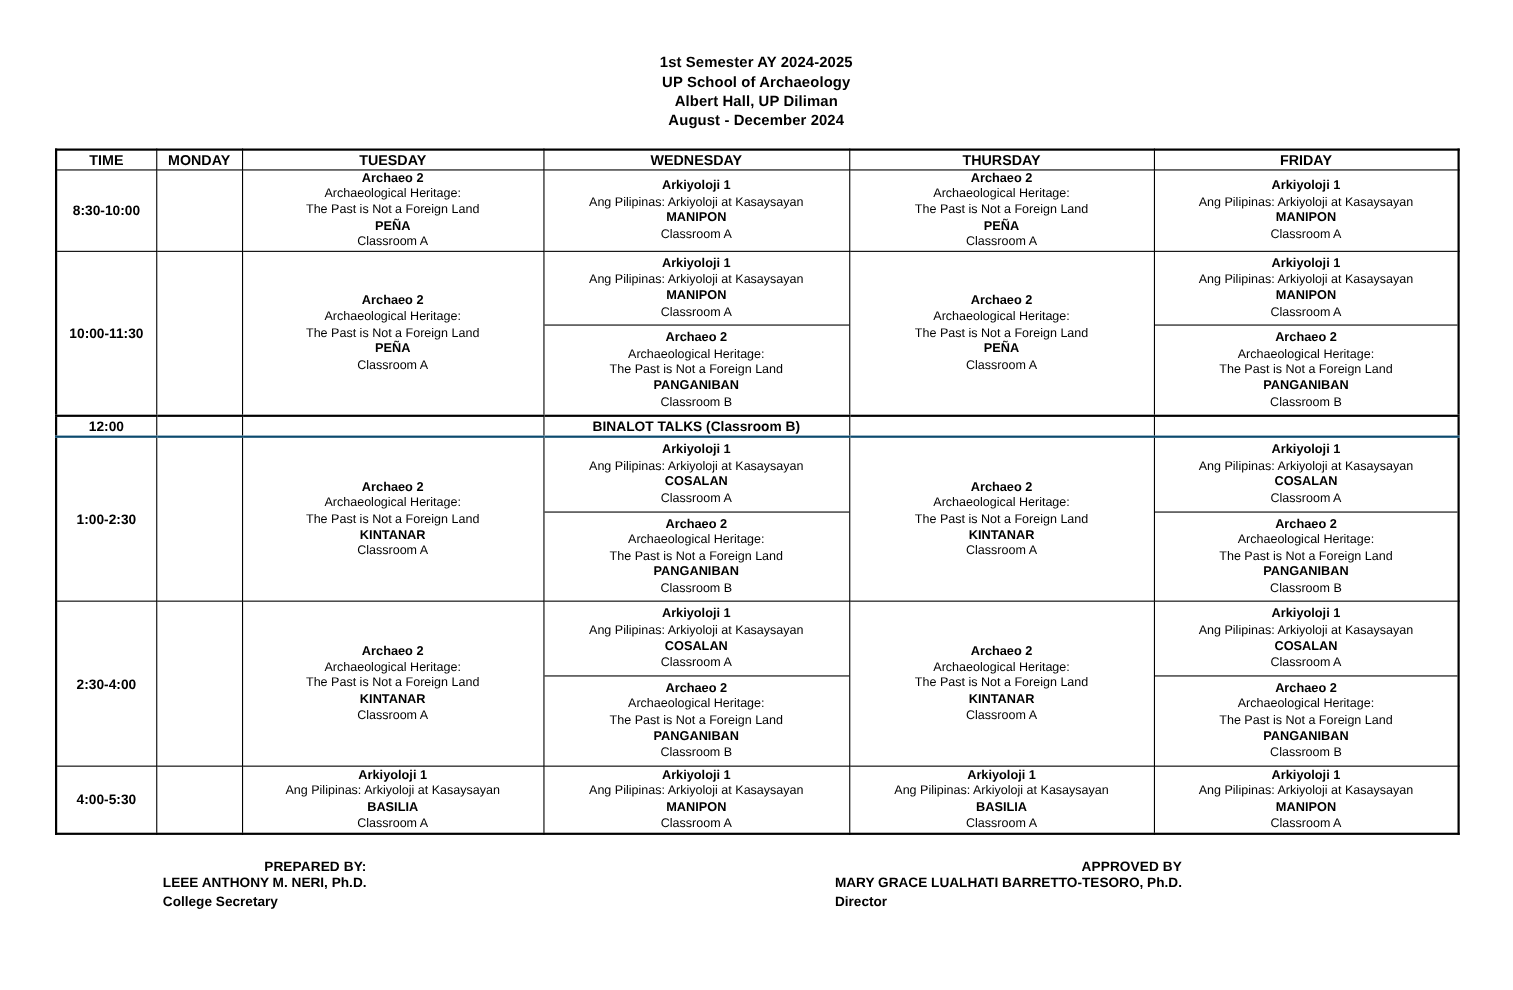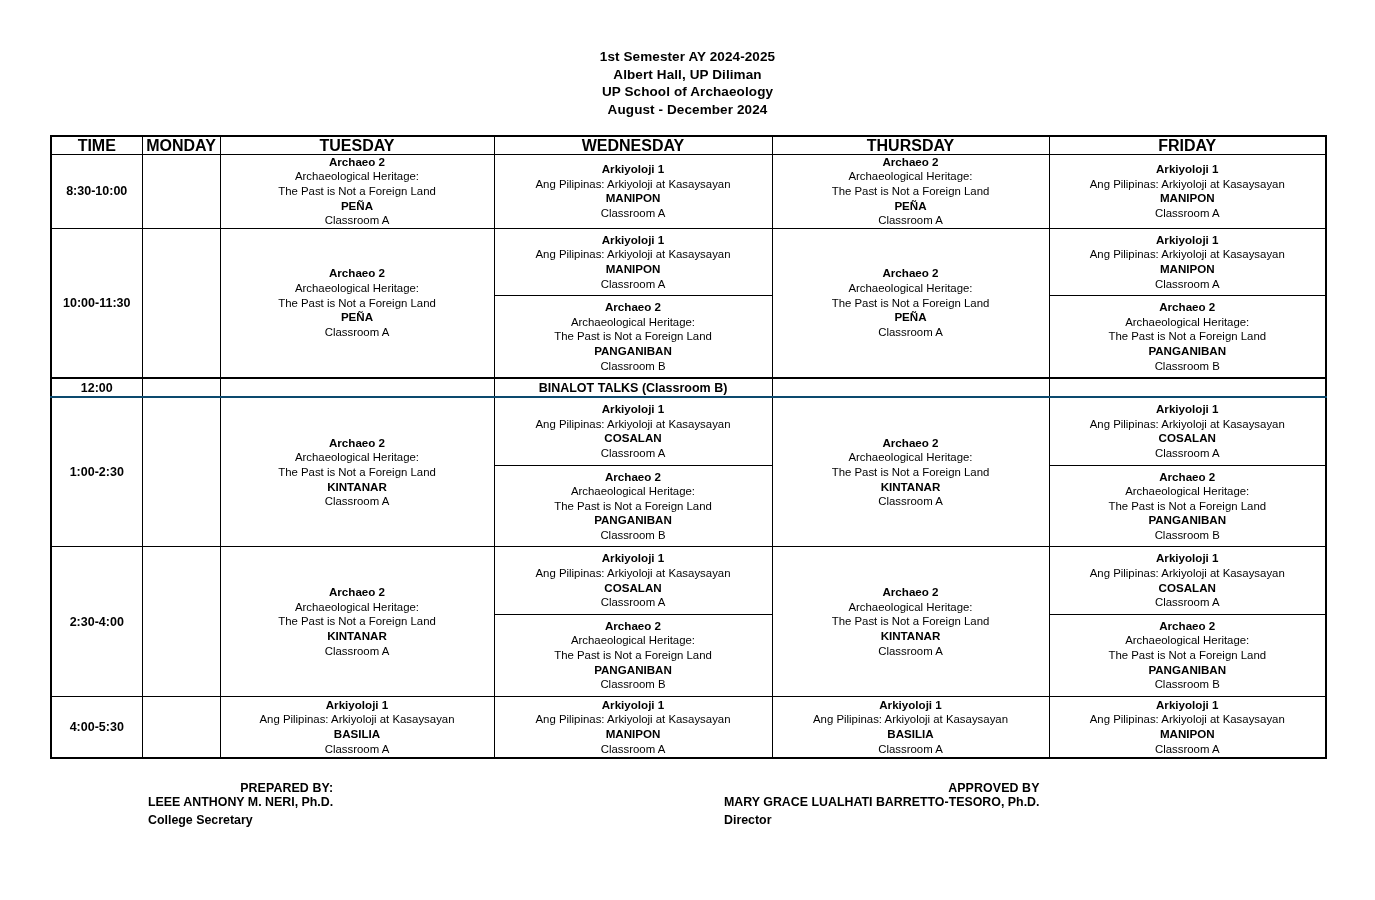--- a/index.html
+++ b/index.html
@@ -46,21 +46,21 @@
   table.sched col.c-thu     { width: 277px; }
   table.sched col.c-fri     { width: 277px; }
 
   table.sched th, table.sched td {
     border: 1px solid #000;
     vertical-align: middle;
     text-align: center;
     padding: 0;
   }
   thead th {
-    font-size: 16px;
+    font-size: 13px;
     font-weight: bold;
     height: 17px;
     line-height: 17px;
     border-bottom: 2px solid #000;
   }
   td.timecell {
     font-size: 12.5px;
     font-weight: bold;
   }
   td.daycell {
@@ -118,21 +118,21 @@
   }
 
   
   #signatures {
     position: relative;
     margin-top: 22px;
     height: 120px;
   }
   .sig-col { position: absolute; top: 0; }
   .sig-col.left  { left: 148px; }
-  .sig-col.right { left: 724px; }
+  .sig-col.right { left: 759px; }
   .sig-heading {
     font-size: 12.4px;
     font-weight: bold;
     letter-spacing: 0.1px;
     text-align: right;
   }
   .sig-name {
     font-size: 12.4px;
     font-weight: bold;
     white-space: nowrap;
@@ -141,22 +141,22 @@
     font-size: 12.4px;
     font-weight: bold;
     margin-top: 4px;
   }
 </style>
 </head>
 <body>
 
 <div id="doc-header">
   <div class="hline">1st Semester AY 2024-2025</div>
+  <div class="hline">UP School of Archaeology</div>
   <div class="hline">Albert Hall, UP Diliman</div>
-  <div class="hline">UP School of Archaeology</div>
   <div class="hline">August - December 2024</div>
 </div>
 
 <div id="schedule-wrap">
   <table class="sched">
     <colgroup>
       <col class="c-time">
         <col class="c-mon">
         <col class="c-tue">
       <col class="c-wed">

